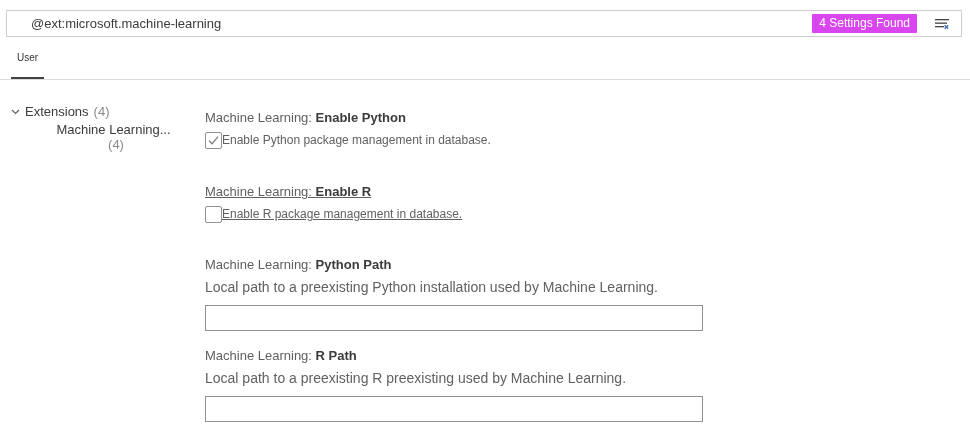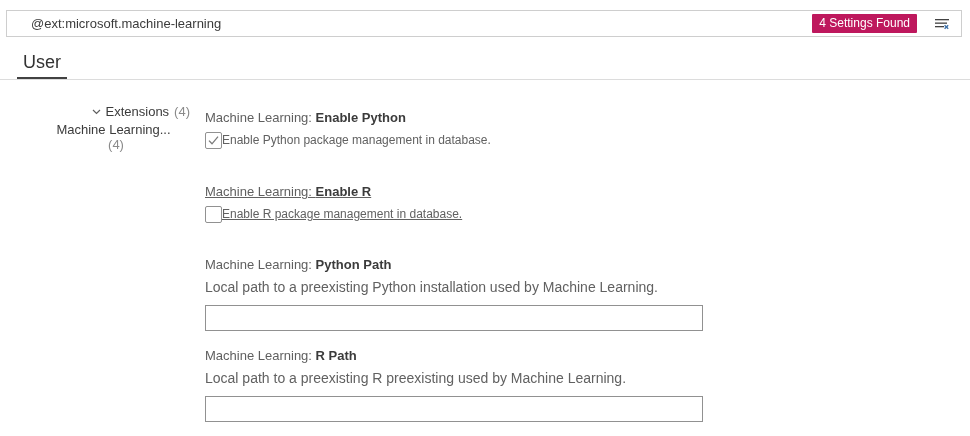--- a/index.html
+++ b/index.html
@@ -52,21 +52,21 @@
     margin-left: 16px;
   }
   .search-input::placeholder { color: #a6a6a6; }
 
   .settings-found-badge {
     position: absolute;
     right: 44px;
     top: 3px;
     height: 19px;
     line-height: 19px;
-    background: #be185d;
+    background: #d946ef;
     color: #ffffff;
     font-size: 12px;
     padding: 0 7px;
     white-space: nowrap;
     border-radius: 1px;
   }
   .clear-filter-button {
     position: absolute;
     right: 6px;
     top: 1px;
@@ -92,25 +92,25 @@
   .tabs-underline {
     position: absolute;
     left: 0;
     top: 31px;
     width: 970px;
     height: 1px;
     background: #dcdcdc;
   }
   .tab {
     position: absolute;
-    left: 17px;
+    left: 11px;
     top: 4px;
     height: 27px;
     padding: 0 6px;
-    font-size: 18px;
+    font-size: 10px;
     color: #333333;
     cursor: pointer;
     box-sizing: border-box;
   }
   .tab.active {
     border-bottom: 2px solid #424242;
   }
 
   
   .content-area {
@@ -132,21 +132,21 @@
     box-sizing: border-box;
   }
   .toc-row {
     display: flex;
     align-items: center;
     height: 22px;
     font-size: 13px;
     cursor: pointer;
     white-space: nowrap;
   }
-  .toc-row.level-0 { padding-left: 10px; justify-content: flex-end; }
+  .toc-row.level-0 { padding-left: 10px; }
   .toc-row.level-1 { padding-left: 37px; flex-direction: column; }
   .toc-chevron {
     width: 15px;
     height: 22px;
     display: inline-flex;
     align-items: center;
     justify-content: flex-start;
     flex: 0 0 auto;
   }
   .toc-label { color: #3b3b3b; }

